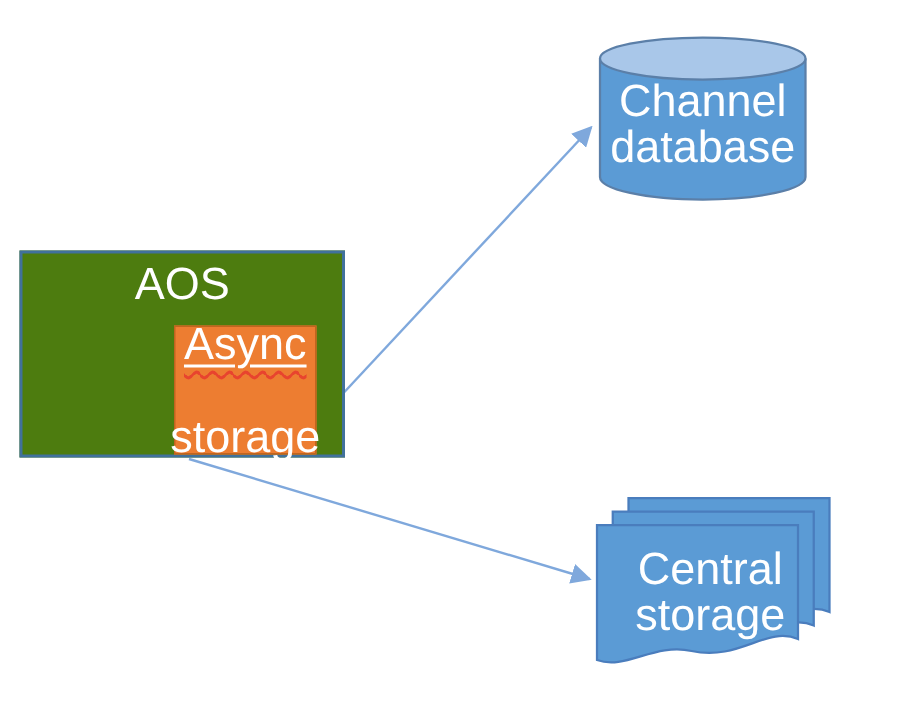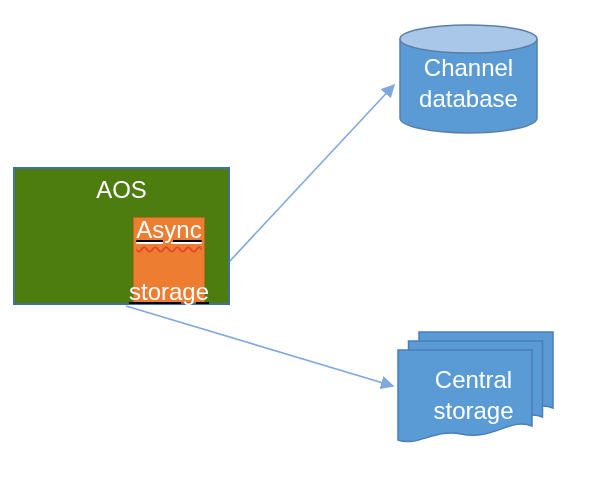--- a/index.html
+++ b/index.html
@@ -2,34 +2,34 @@
 <html><head>
 <meta charset="utf-8">
 <style>
   html,body{margin:0;padding:0;background:#ffffff;}
   .canvas{
     position:relative;width:607px;height:483px;background:#ffffff;
     font-family:"Liberation Sans",sans-serif;overflow:hidden;
   }
   .layer{position:absolute;left:0;top:0;width:607px;height:483px;}
   .node-label{
-    color:#ffffff;font-size:24px;line-height:31px;
+    color:#ffffff;font-size:30px;line-height:31px;
     white-space:pre-line;text-align:center;
   }
   
   .aos-box{
     position:absolute;left:13px;top:167px;width:217px;height:138px;
     box-sizing:border-box;background:#4d7c0f;border:2px solid #41719c;
   }
   .aos-title{position:absolute;top:5px;left:0;right:0;}
   
   .async-box{
-    position:absolute;left:133px;top:217px;width:72px;height:86px;
+    position:absolute;left:116px;top:217px;width:95px;height:86px;
     box-sizing:border-box;background:#ed7d31;border:1px solid #c1641f;
-    display:flex;flex-direction:column;align-items:center;justify-content:center;text-decoration:underline;
+    display:flex;flex-direction:column;align-items:center;justify-content:center;
   }
   .async-line{display:block;}
   .squiggle{
     text-decoration-line:underline;
     text-decoration-style:wavy;
     text-decoration-color:#e8442e;
     text-decoration-thickness:2px;
     text-underline-offset:8px;
   }
   .squiggle .white-underline{

